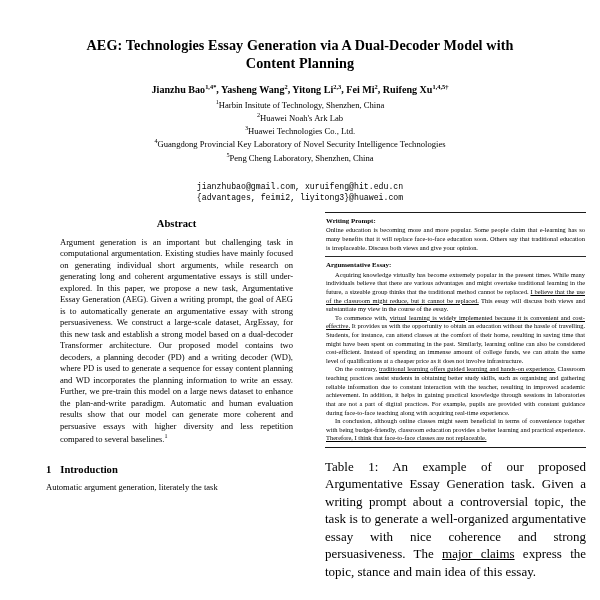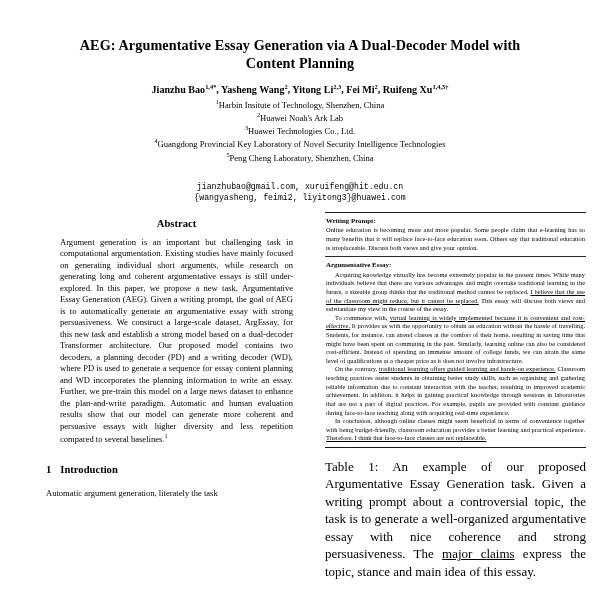--- a/index.html
+++ b/index.html
@@ -99,21 +99,21 @@
   
   .section-head {
     margin-top: 18px;
     font-size: 10.6px;
     font-weight: bold;
     display: flex;
     gap: 9px;
   }
   .section-num { display: inline-block; }
   .section-body {
-    margin-top: 13px;
+    margin-top: 7px;
     font-size: 8.55px;
     line-height: 1.345;
     text-align: justify;
   }
 
   
   .example-table {
     width: 100%;
     box-sizing: border-box;
     padding: 0;
@@ -156,35 +156,35 @@
     text-align: justify;
   }
   .table-caption .u { text-decoration: underline; }
 </style>
 </head>
 <body>
 
 <div class="page">
 
   <div class="title-block">
-    <h1 class="paper-title">AEG: Argumentative Essay Generation via A Dual-Decoder Model with Content Planning</h1>
+    <h1 class="paper-title">AEG: Technologies Essay Generation via A Dual-Decoder Model with Content Planning</h1>
 
     <div class="authors">Jianzhu Bao<sup>1,4</sup><sup>*</sup>, Yasheng Wang<sup>2</sup>, Yitong Li<sup>2,3</sup>, Fei Mi<sup>2</sup>, Ruifeng Xu<sup>1,4,5</sup><sup>†</sup></div>
 
     <div class="affils">
         <div><sup>1</sup>Harbin Insitute of Technology, Shenzhen, China</div>
         <div><sup>2</sup>Huawei Noah's Ark Lab</div>
         <div><sup>3</sup>Huawei Technologies Co., Ltd.</div>
         <div><sup>4</sup>Guangdong Provincial Key Laboratory of Novel Security Intelligence Technologies</div>
         <div><sup>5</sup>Peng Cheng Laboratory, Shenzhen, China</div>
       </div>
 
     <div class="emails">
         <div>jianzhubao@gmail.com, xuruifeng@hit.edu.cn</div>
-        <div>{wangyasheng, feimi2, liyitong3}@huawei.com</div>
+        <div>{advantages, feimi2, liyitong3}@huawei.com</div>
       </div>
   </div>
 
   <div class="columns">
 
     <div class="col">
       <div class="abstract-heading">Abstract</div>
       <div class="abstract-body">Argument generation is an important but challenging task in computational argumentation. Existing studies have mainly focused on generating individual short arguments, while research on generating long and coherent argumentative essays is still under-explored.  In this paper, we propose a new task, Argumentative Essay Generation (AEG). Given a writing prompt, the goal of AEG is to automatically generate an argumentative essay with strong persuasiveness.  We construct a large-scale dataset, ArgEssay, for this new task and establish a strong model based on a dual-decoder Transformer architecture. Our proposed model contains two decoders, a planning decoder (PD) and a writing decoder (WD), where PD is used to generate a sequence for essay content planning and WD incorporates the planning information to write an essay. Further, we pre-train this model on a large news dataset to enhance the plan-and-write paradigm.  Automatic and human evaluation results show that our model can generate more coherent and persuasive essays with higher diversity and less repetition compared to several baselines.<sup>1</sup></div>
 
       <div class="section-head">

